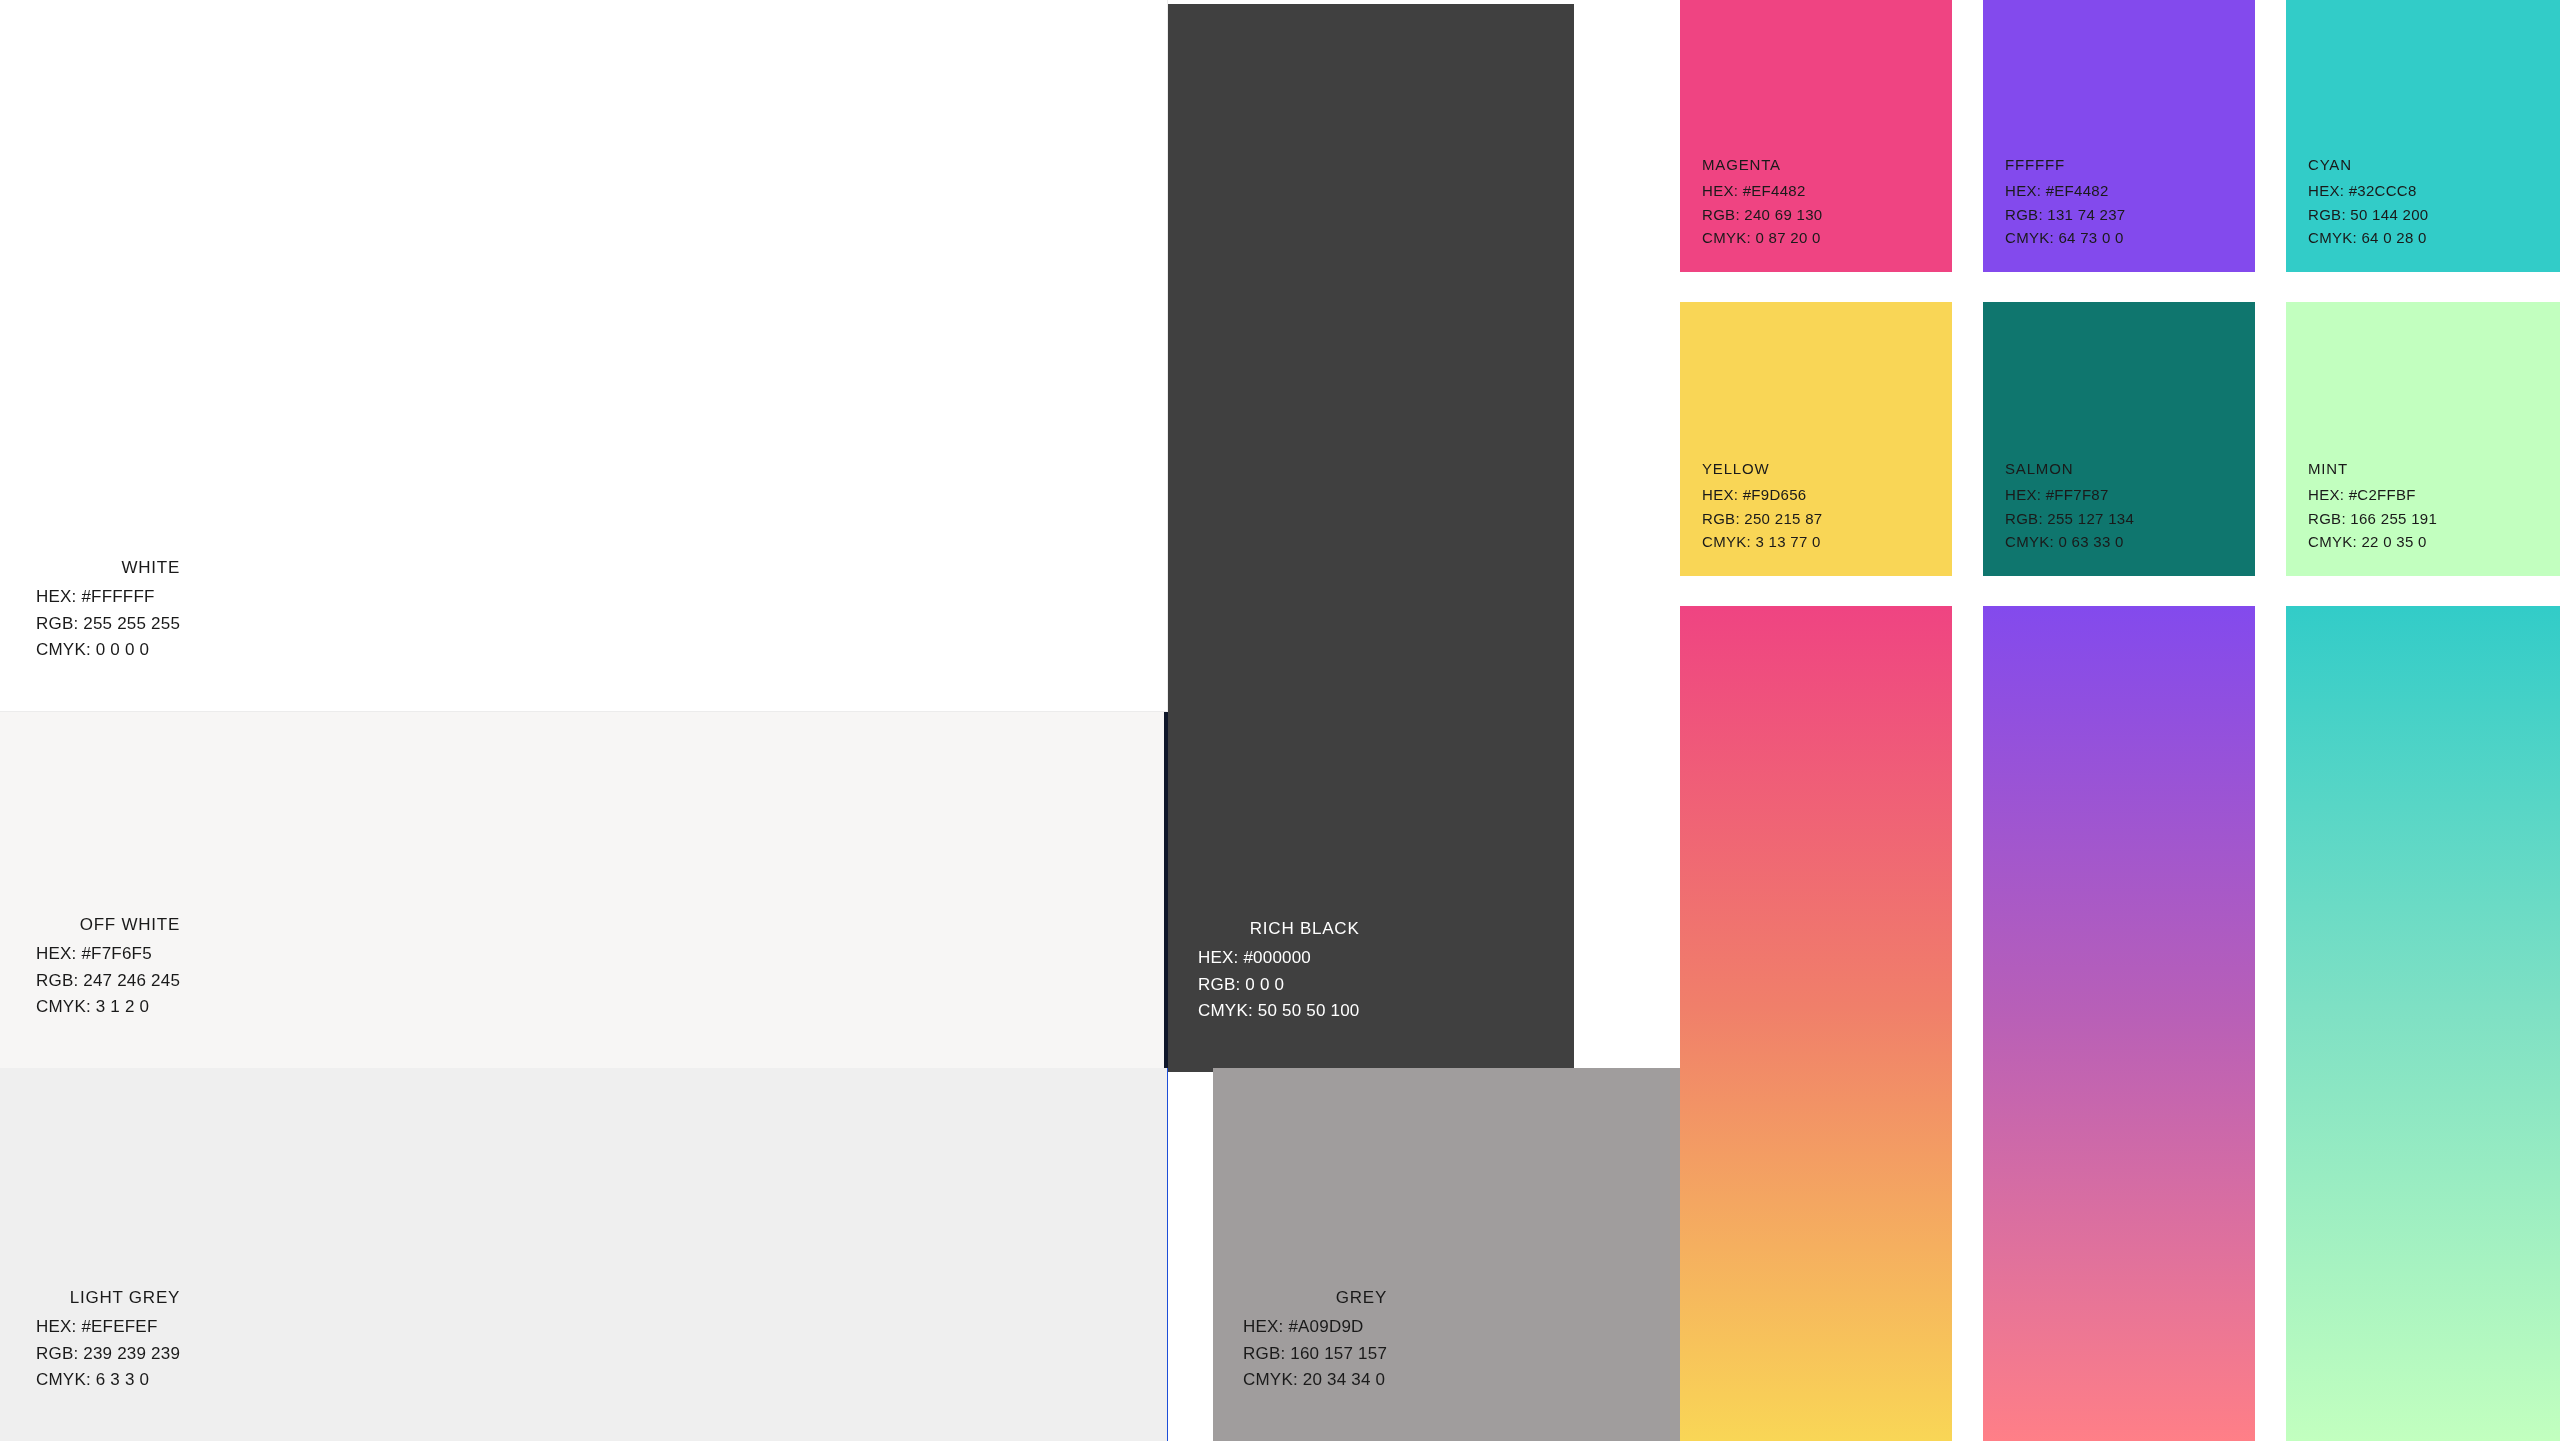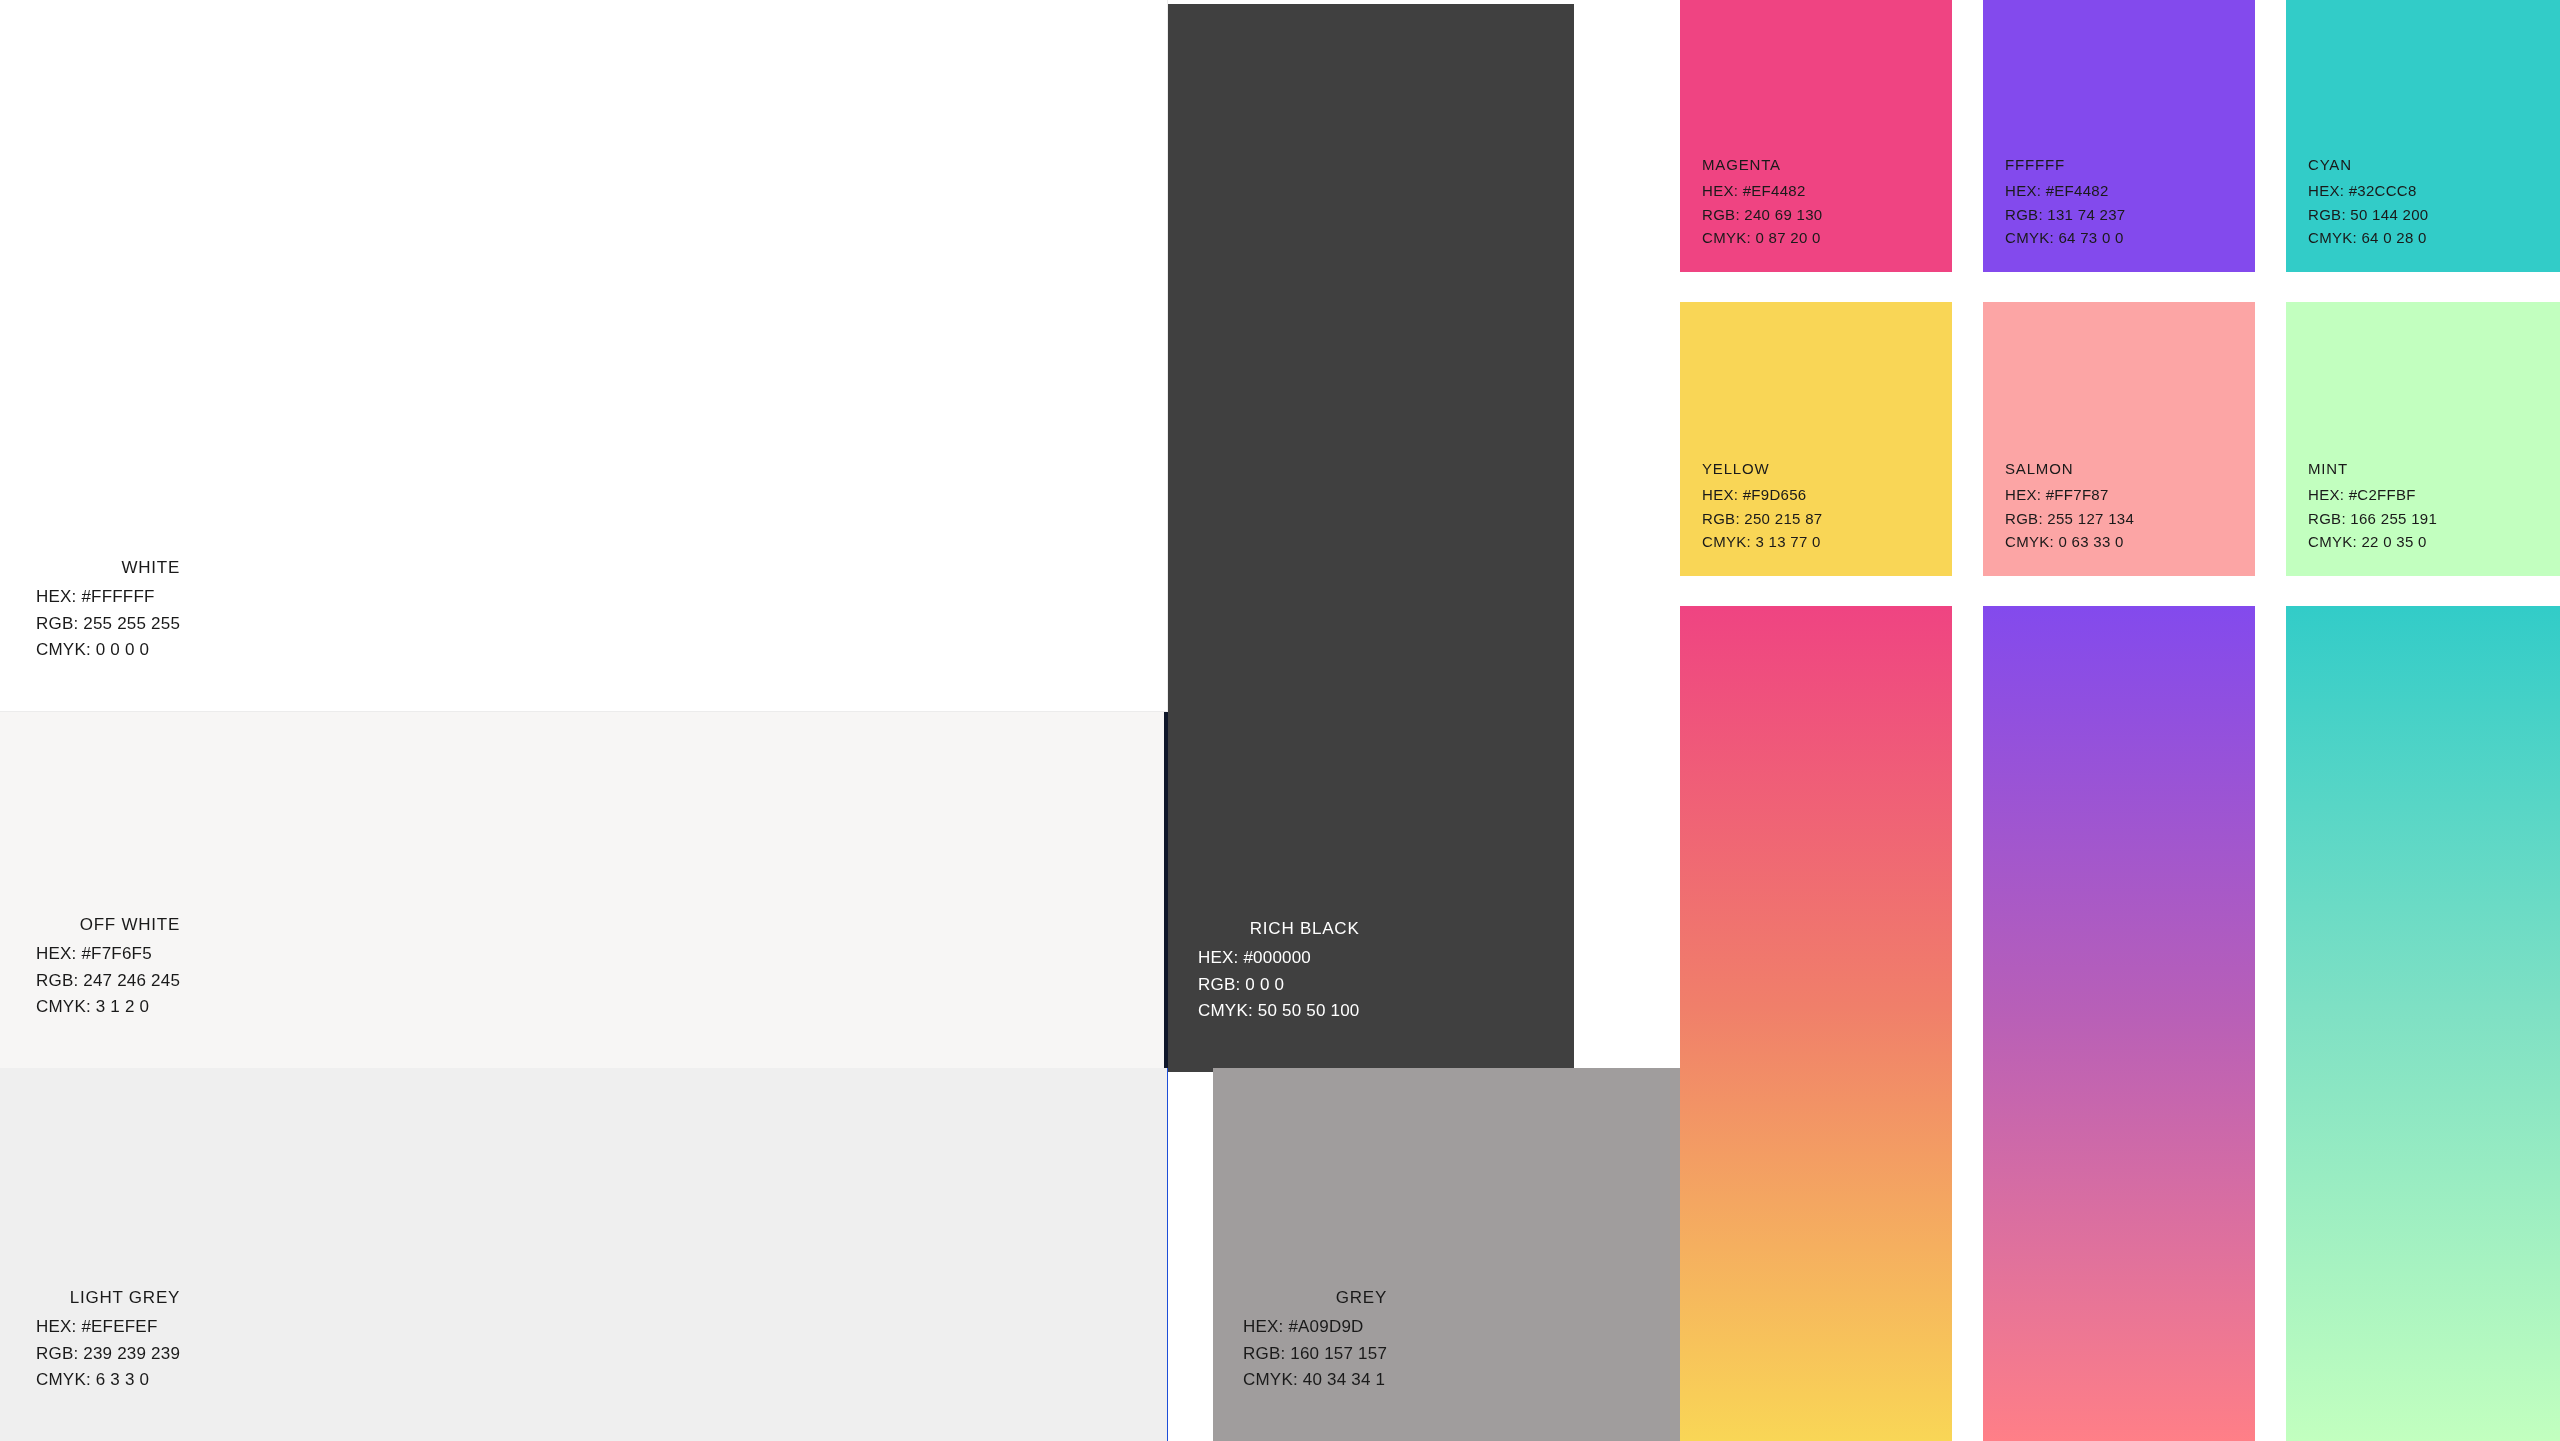--- a/index.html
+++ b/index.html
@@ -88,21 +88,21 @@
     letter-spacing: 0.02em;
   }
 
   
   #card-magenta { left: 1680px; top: -120px; width: 272px; height: 392px; background: #EF4482; }
   #card-purple  { left: 1983px; top: -120px; width: 272px; height: 392px; background: #834AED; }
   #card-cyan    { left: 2286px; top: -120px; width: 274px; height: 392px; background: #32CCC8; }
 
   
   #card-yellow  { left: 1680px; top: 302px;  width: 272px; height: 274px; background: #F9D656; }
-  #card-salmon  { left: 1983px; top: 302px;  width: 272px; height: 274px; background: #fca5a5; }
+  #card-salmon  { left: 1983px; top: 302px;  width: 272px; height: 274px; background: #0f766e; }
   #card-mint    { left: 2286px; top: 302px;  width: 274px; height: 274px; background: #C2FFBF; }
 
   
   #card-gradient-magenta-yellow { left: 1680px; top: 606px; width: 272px; height: 835px; background: linear-gradient(180deg, #EF4482 0%, #F07F6A 48%, #F9D656 100%); }
   #card-gradient-purple-salmon  { left: 1983px; top: 606px; width: 272px; height: 835px; background: linear-gradient(180deg, #834AED 0%, #B75FB8 48%, #FF7F87 100%); }
   #card-gradient-cyan-mint      { left: 2286px; top: 606px; width: 274px; height: 835px; background: linear-gradient(180deg, #32CCC8 0%, #7EE0C4 48%, #C2FFBF 100%); }
 </style>
 </head>
 <body>
 
@@ -142,21 +142,21 @@
       <div class="caption-line">RGB: 0 0 0</div>
       <div class="caption-line">CMYK: 50 50 50 100</div>
     </div>
   </div>
 
   <div class="neutral-swatch" id="swatch-grey">
     <div class="swatch-caption">
       <div class="caption-name">GREY</div>
       <div class="caption-line">HEX: #A09D9D</div>
       <div class="caption-line">RGB: 160 157 157</div>
-      <div class="caption-line">CMYK: 40 34 34 1</div>
+      <div class="caption-line">CMYK: 20 34 34 0</div>
     </div>
   </div>
 
   <div class="card" id="card-magenta">
     <div class="card-caption">
       <div class="card-name">MAGENTA</div>
       <div class="card-line">HEX: #EF4482</div>
       <div class="card-line">RGB: 240 69 130</div>
       <div class="card-line">CMYK: 0 87 20 0</div>
     </div>

